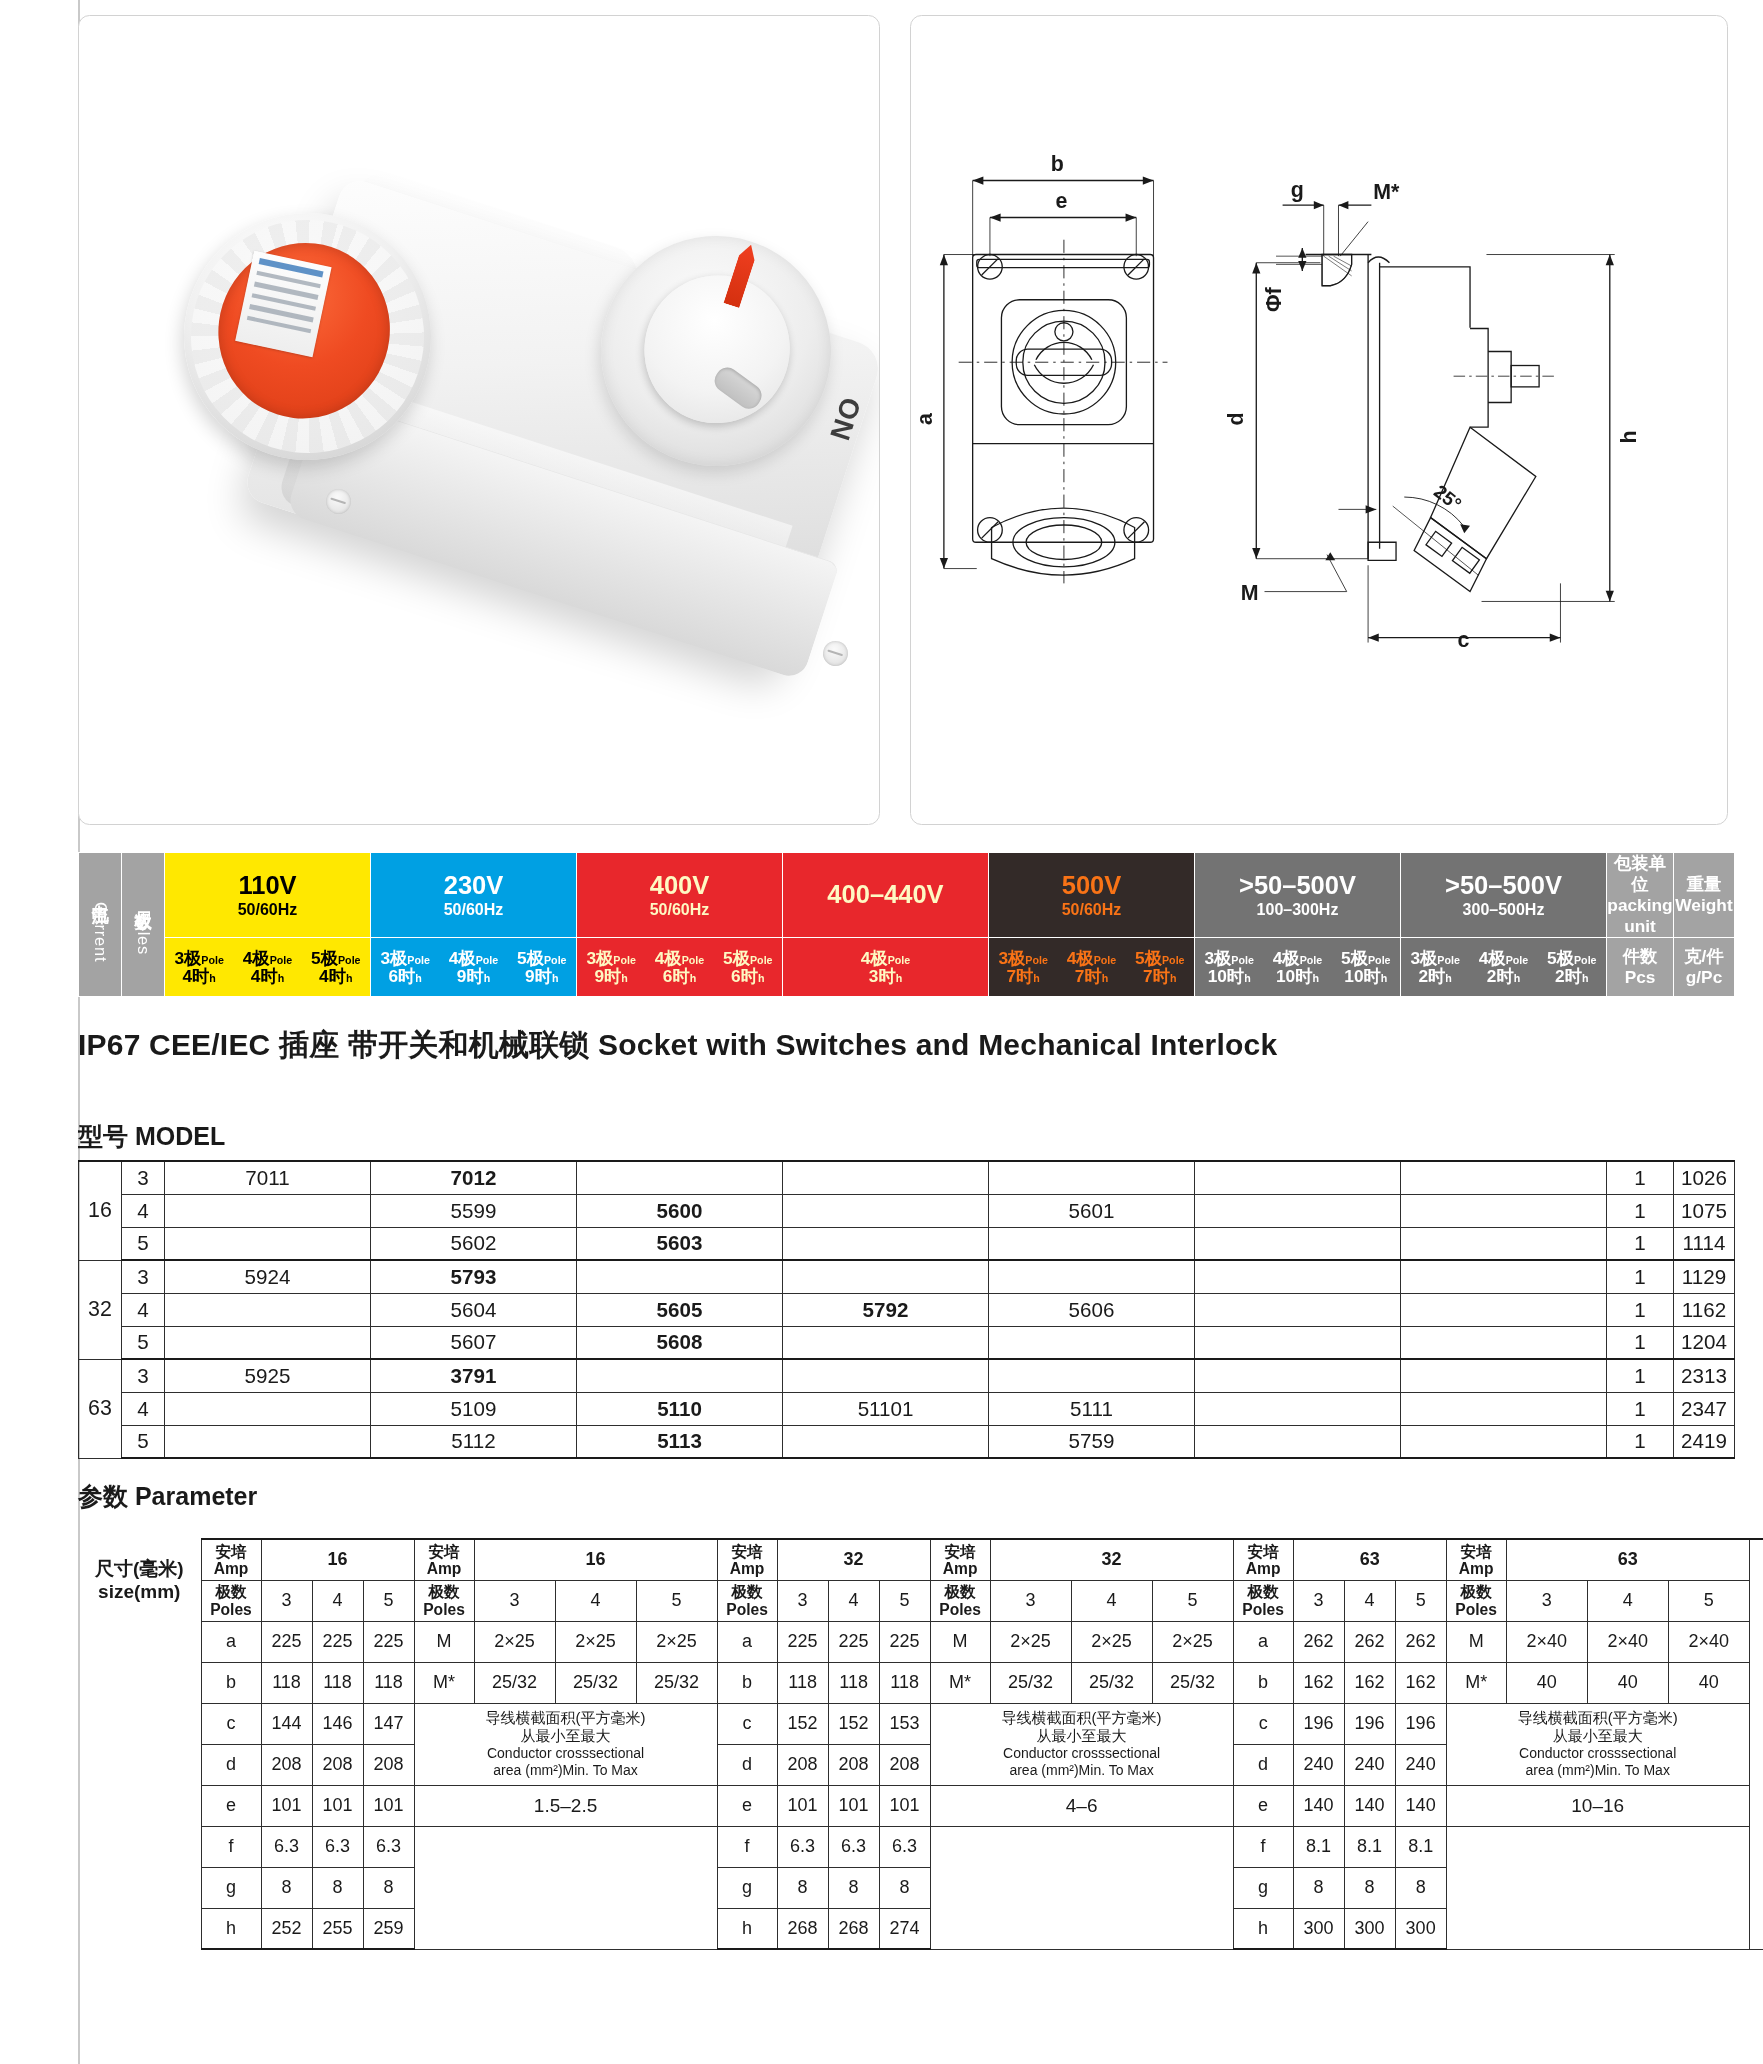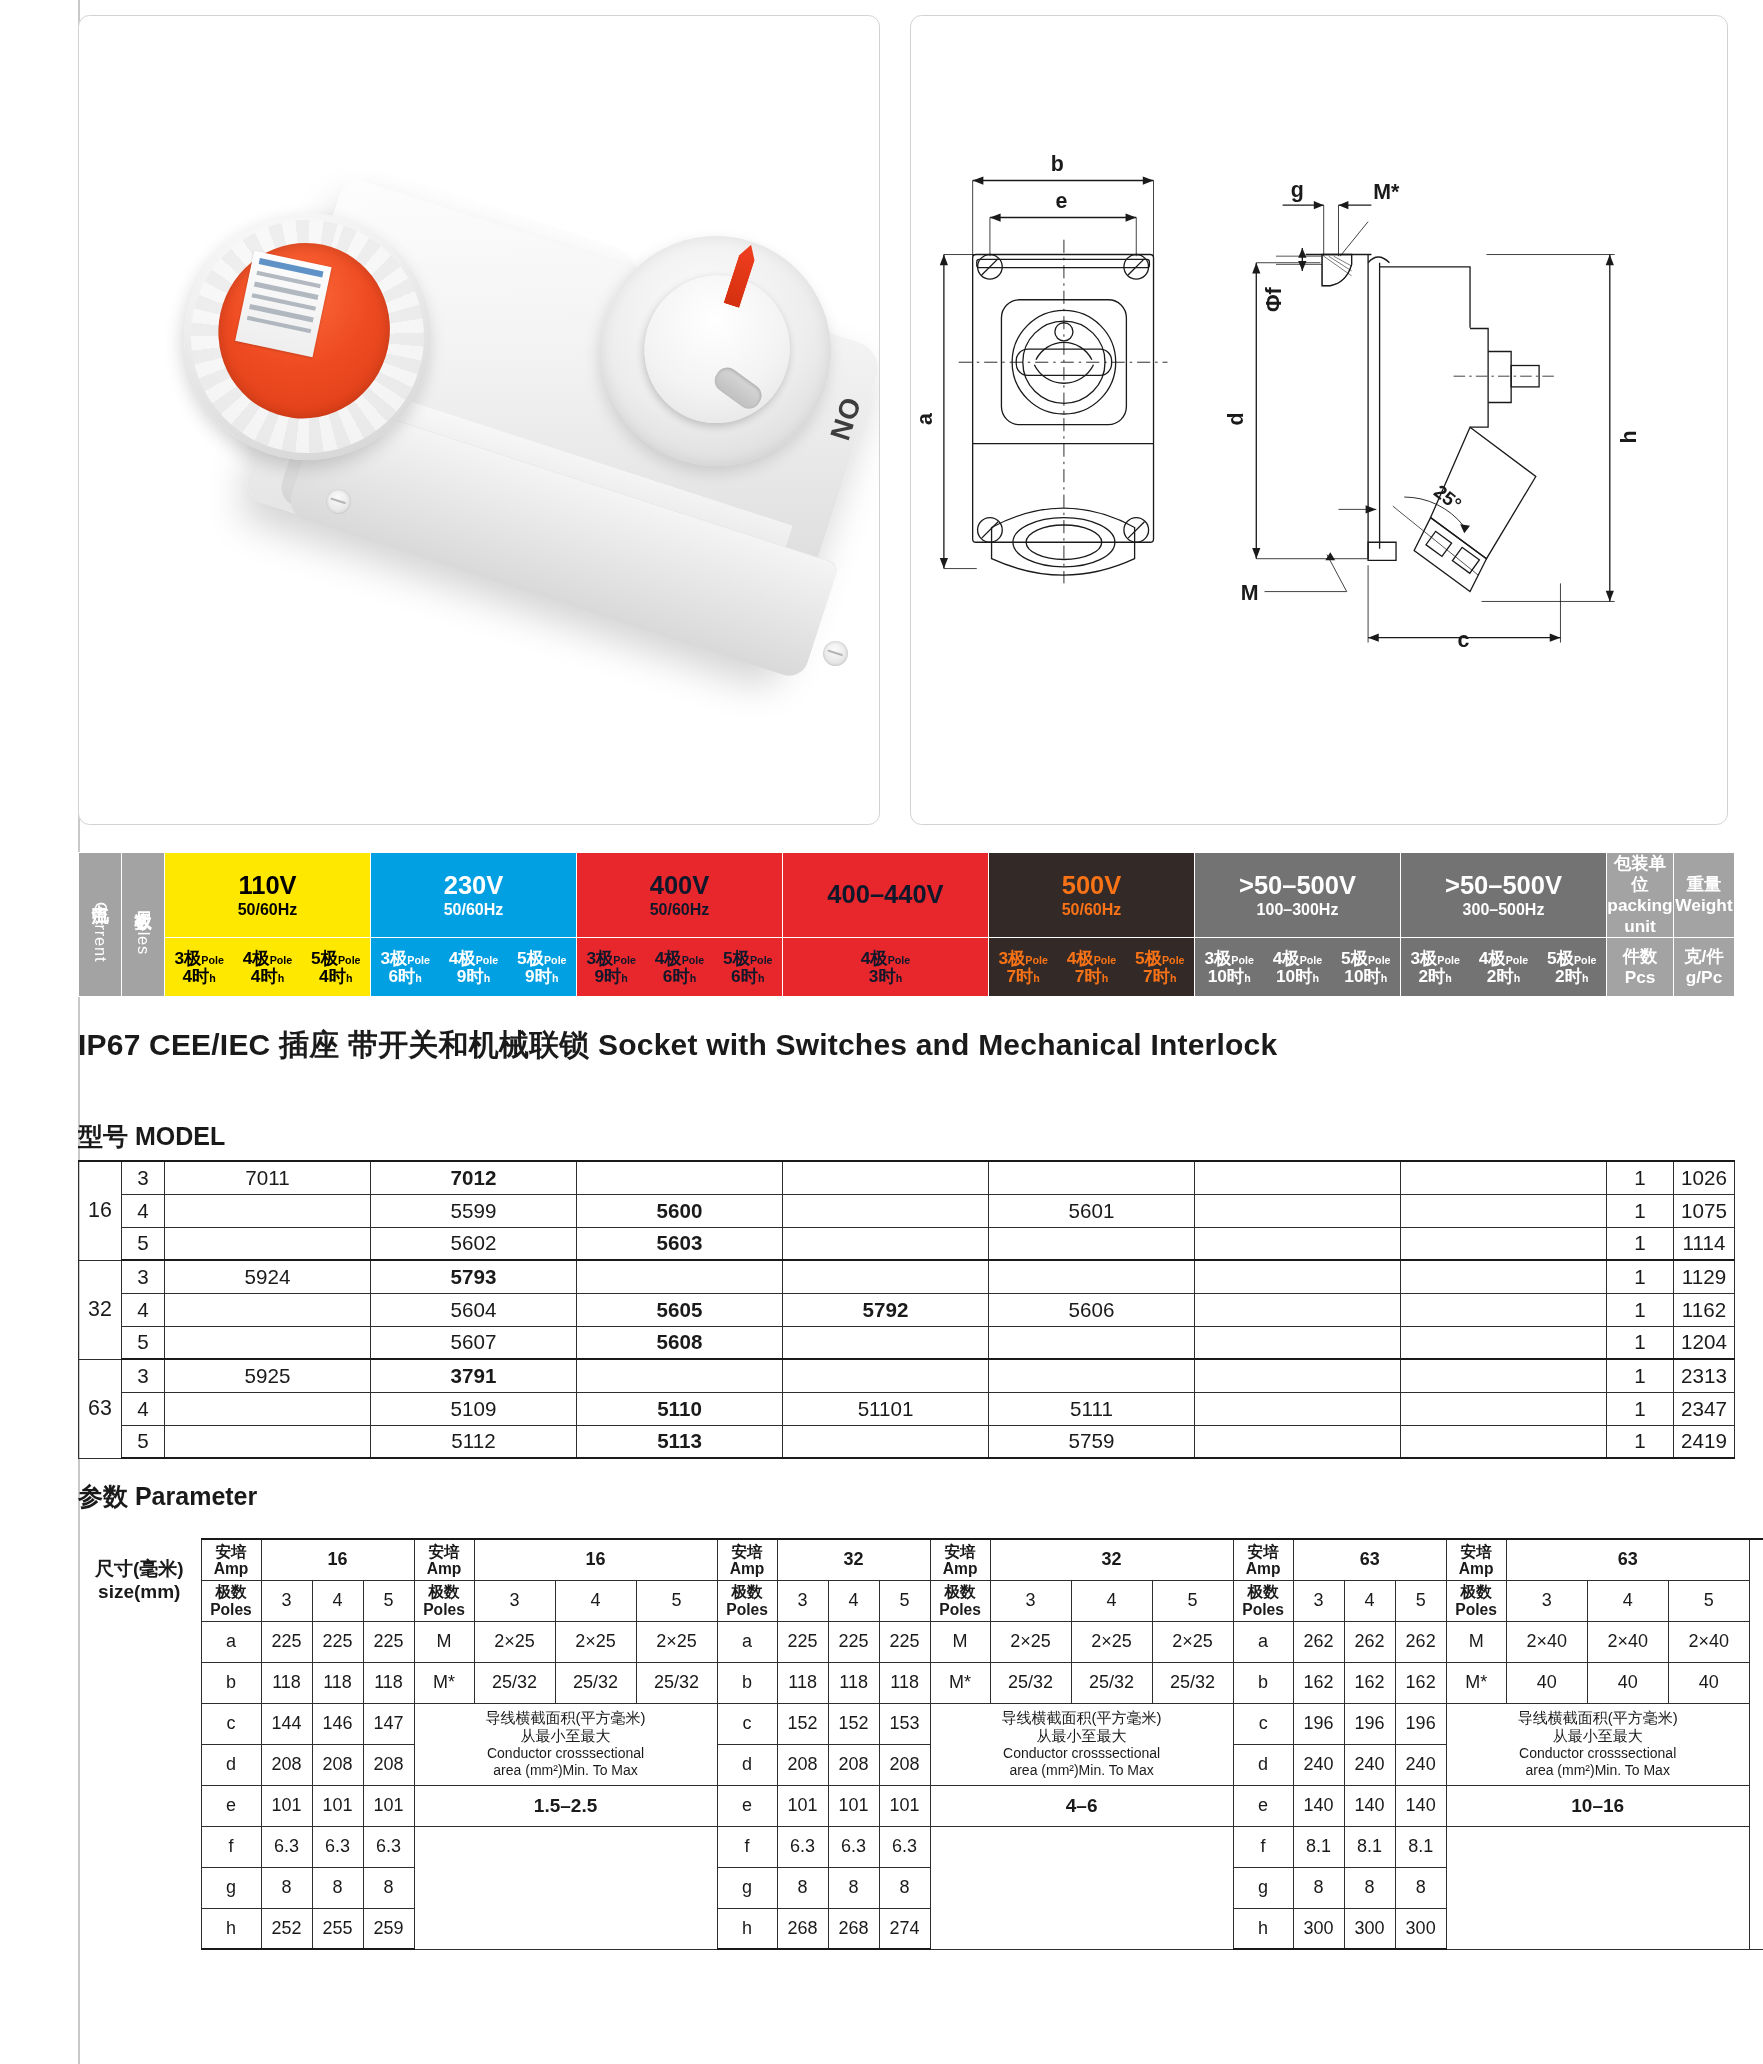--- a/index.html
+++ b/index.html
@@ -153,21 +153,21 @@
     writing-mode:vertical-rl; text-orientation:mixed;
     font-size:16.4px; letter-spacing:0.8px; display:inline-block;
   }
   .vt-top { height:74px; font-weight:700; line-height:1.16; }
   .vt-top .v1 { font-size:25.5px; display:block; }
   .vt-top .v2 { font-size:16px; display:block; }
   .vt-bot { height:59px; }
 
   .bg-yellow { background:#ffe800; color:#000; }
   .bg-blue   { background:#00a0e3; color:#fff; }
-  .bg-red    { background:#e8272c; color:#0f172a; }
+  .bg-red    { background:#e8272c; color:#fef9c3; }
   .bg-dark   { background:#332a28; color:#f97316; }
   .bg-green  { background:#737373; color:#fff; }
   .bg-grey   { background:#a3a3a3; color:#fff; }
 
   .poles-row { display:flex; justify-content:center; gap:0; line-height:1.06; }
   .pole-cell { flex:1; text-align:center; }
   .pole-cell .p-top { font-size:17.3px; font-weight:700; white-space:nowrap; }
   .pole-cell .p-top sub { font-size:10.7px; font-weight:700; vertical-align:baseline; }
   .pole-cell .p-bot { font-size:17.3px; font-weight:700; white-space:nowrap; }
   .pole-cell .p-bot sub { font-size:10.7px; font-weight:700; vertical-align:baseline; }
@@ -213,21 +213,21 @@
   .param-table tr:first-child td { border-top:2.5px solid #1a1a1a; }
   .param-table tr:last-child td { border-bottom:2.5px solid #1a1a1a; }
   .pt-size { font-size:19px; font-weight:700; line-height:1.22; border:none !important; }
   .pt-amp { font-size:15.6px; line-height:1.1; font-weight:600; }
   .pt-ampnum { font-size:18px; font-weight:700; }
   .pt-pole { font-size:15.6px; line-height:1.1; font-weight:600; }
   .pt-dim { font-size:18px; }
   .pt-val { font-size:18px; }
   .pt-cond { font-size:14px; line-height:1.2; }
   .pt-cond .cn { font-size:15px; font-weight:400; }
-  .pt-range { font-size:19px; font-weight:700; }
+  .pt-range { font-size:19px; font-weight:400; }
   .blank-col { border-top:2.5px solid #1a1a1a; border-bottom:none; }
 </style>
 </head>
 <body>
 
 <div class="page-rule-left"></div>
 
 <div class="panels">
 
   <div class="panel panel-photo">

